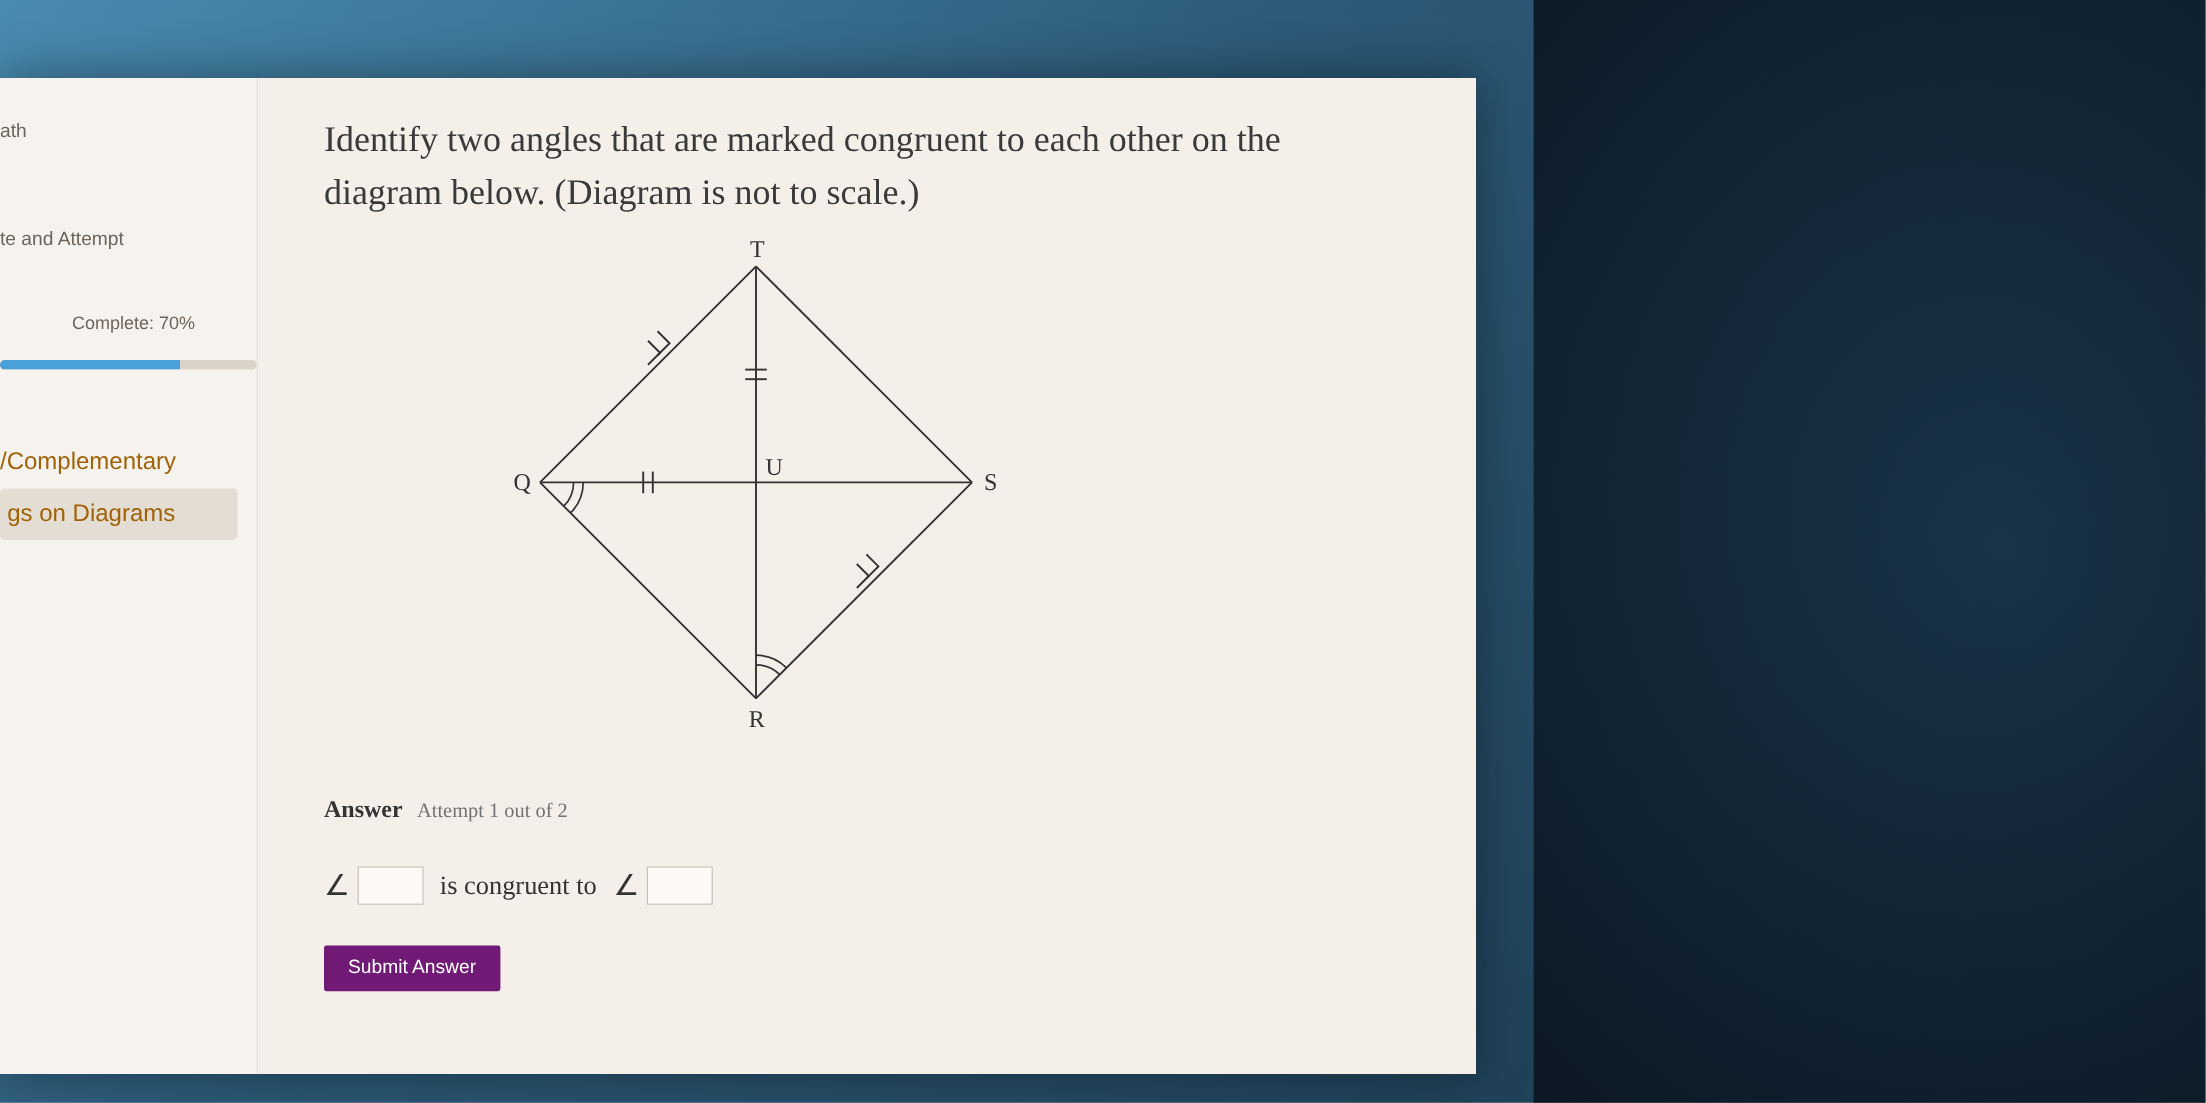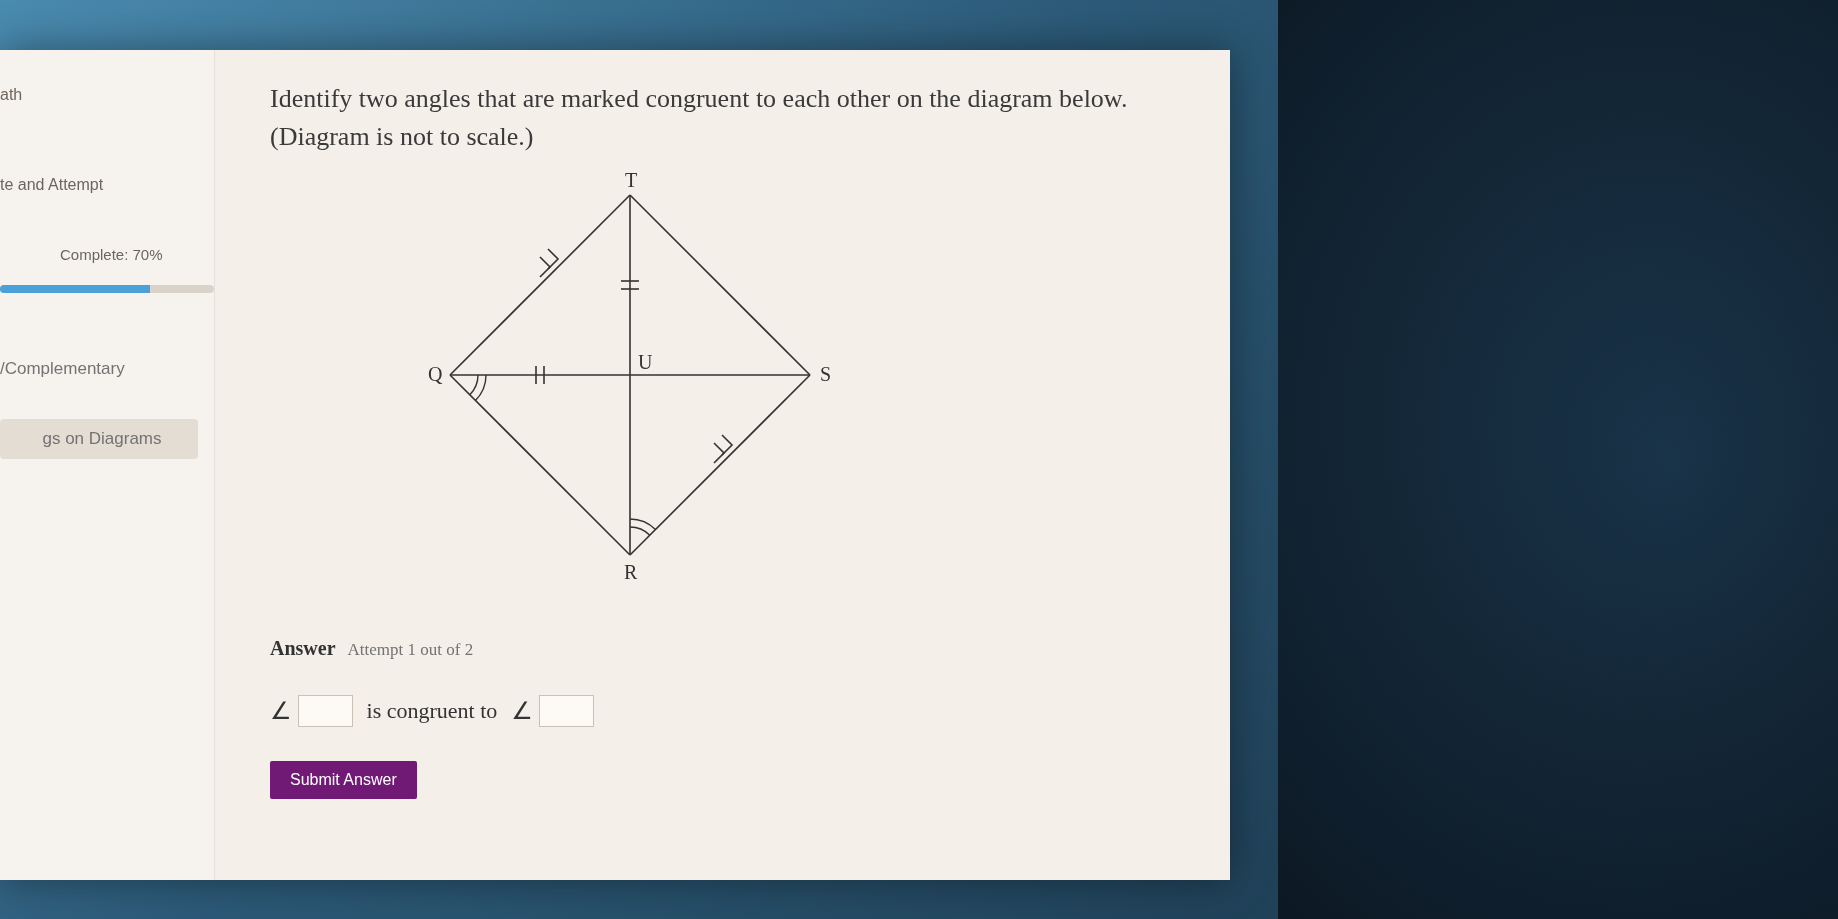--- a/index.html
+++ b/index.html
@@ -10,21 +10,21 @@
   }
   .photo-shadow {
     position: absolute;
     right: 0; top: 0; bottom: 0; width: 560px;
     background: radial-gradient(ellipse at 70% 50%, rgba(20,40,60,0.6), rgba(10,20,30,0.9));
     pointer-events: none;
   }
   .screen {
     position: absolute;
     left: 0;
-    top: 50px;
+    top: 65px;
     width: 1230px;
     height: 830px;
     background: #f4efe9;
     box-shadow: 0 0 40px rgba(0,0,0,0.4);
     display: flex;
     overflow: hidden;
   }
   .sidebar {
     width: 215px;
     flex: none;
@@ -55,39 +55,39 @@
     background: #d9d3ca;
     border-radius: 4px;
     overflow: hidden;
   }
   .progress-fill {
     height: 100%;
     background: #4aa0d8;
     width: 70%;
   }
   .nav-item {
-    color: #737373;
-    font-size: 17px;
+    color: #a16207;
+    font-size: 20px;
     padding: 10px 0 10px 0;
     cursor: pointer;
   }
   .nav-item.active {
     background: #e3ddd3;
     border-radius: 4px;
     padding-left: 6px;
     margin-right: 6px;
   }
   .main {
     flex: 1;
     padding: 30px 60px 20px 55px;
     position: relative;
     color: #3a3a3a;
   }
   .question {
-    font-size: 26px;
+    font-size: 30px;
     color: #3a3a3a;
     line-height: 1.45;
     max-width: 880px;
     font-family: Georgia, "Times New Roman", serif;
   }
   .diagram-wrap {
     width: 100%;
     display: flex;
     justify-content: flex-start;
     padding-left: 130px;
@@ -150,21 +150,21 @@
     <div class="sidebar-chunk progress-row" style="margin-top:40px;">
       <div class="progress-text">Complete: 70%</div>
       <div class="progress-bar">
         <div class="progress-fill"></div>
       </div>
     </div>
     <div class="sidebar-chunk" style="margin-top:50px;">
       <div class="nav-item">
         <span>/Complementary</span>
       </div>
-      <div class="nav-item active" style="margin-top:30px;text-align:center;">
+      <div class="nav-item active" style="">
         <span>gs on Diagrams</span>
       </div>
     </div>
   </aside>
 
   <main class="main">
     <p class="question">Identify two angles that are marked congruent to each other on the diagram below. (Diagram is not to scale.)</p>
 
     <div class="diagram-wrap">
       <svg width="460" height="430" viewBox="0 0 460 430">

